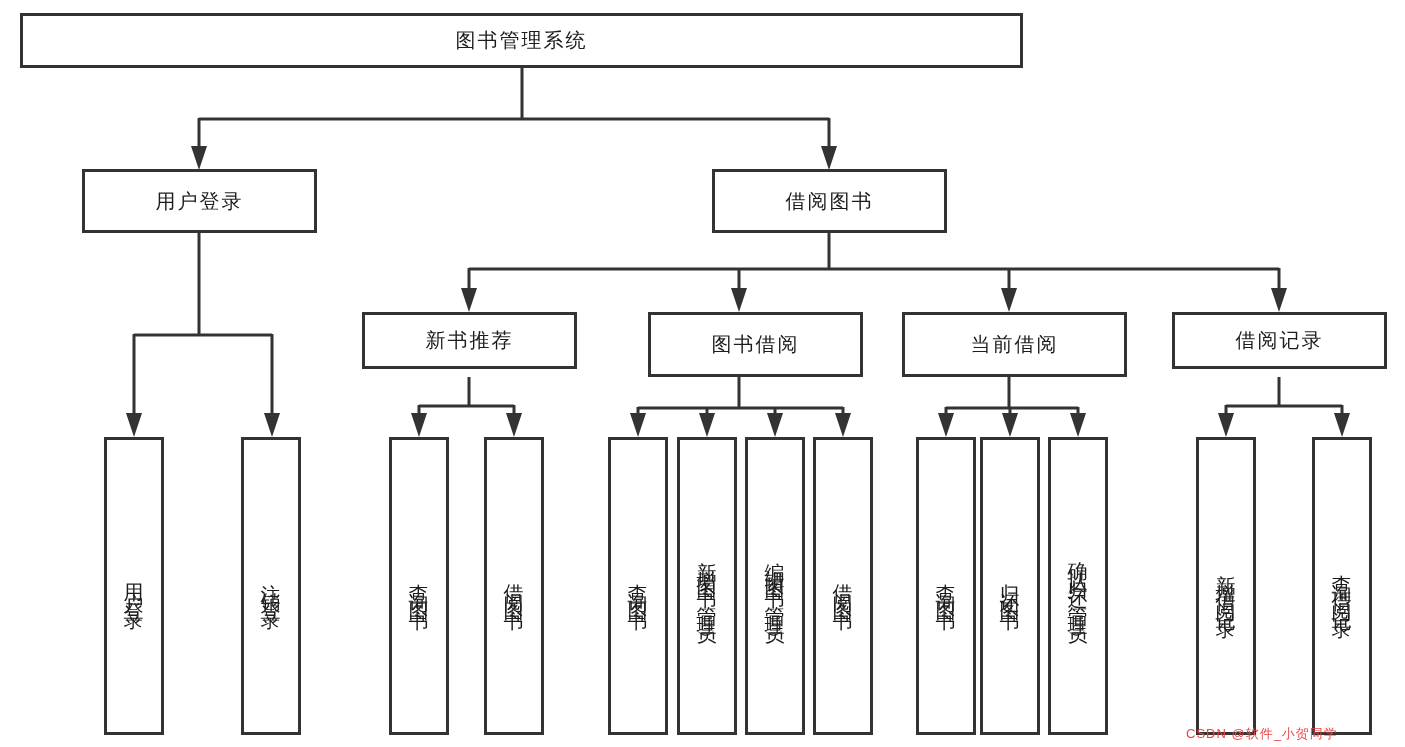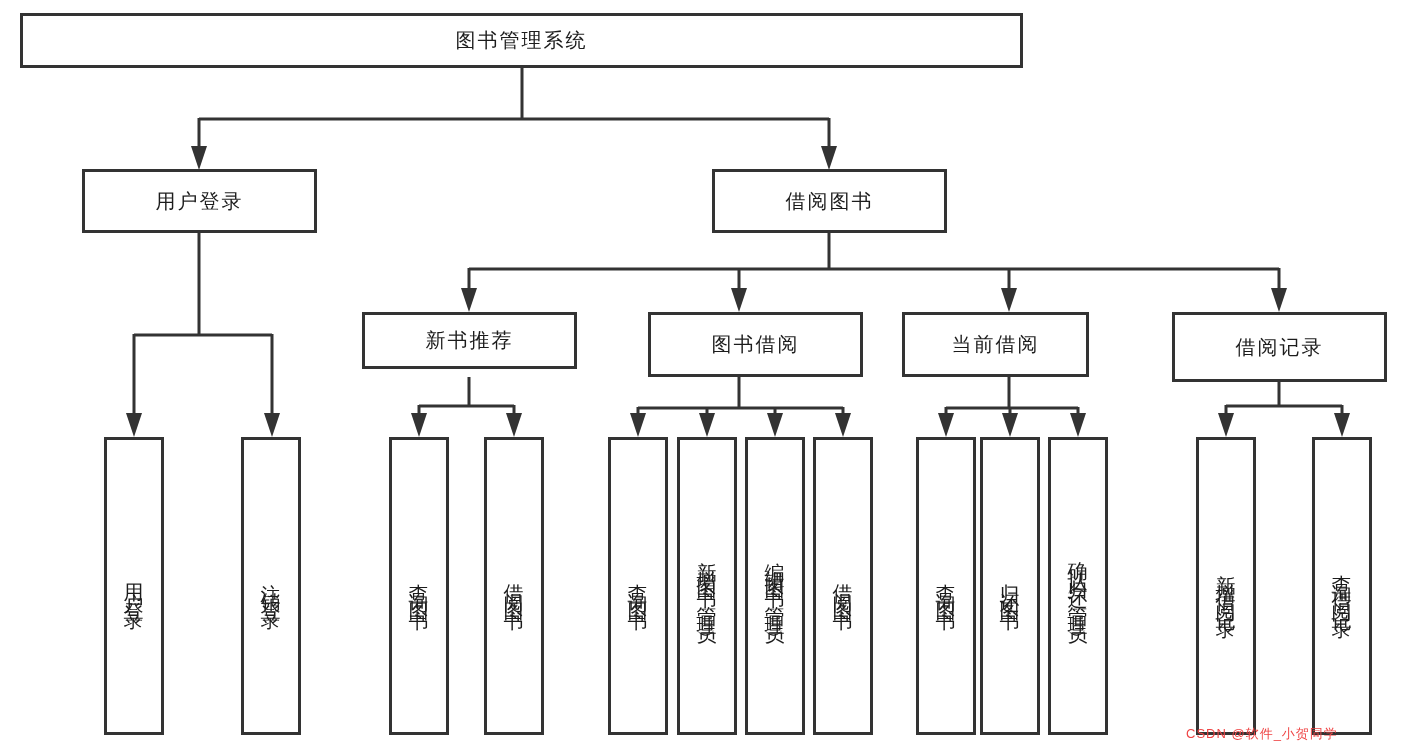--- a/index.html
+++ b/index.html
@@ -115,24 +115,24 @@
   <div class="node h" style="left:712px; top:169px; width:235px; height:64px;">
     <span>借阅图书</span>
   </div>
 
   <div class="node h" style="left:362px; top:312px; width:215px; height:57px;">
     <span>新书推荐</span>
   </div>
   <div class="node h" style="left:632px; top:312px; width:215px; height:65px;margin-left:16px;">
     <span>图书借阅</span>
   </div>
-  <div class="node h" style="left:902px; top:312px; width:187px; height:65px;">
+  <div class="node h" style="left:902px; top:312px; width:225px; height:65px;">
     <span>当前借阅</span>
   </div>
-  <div class="node h" style="left:1172px; top:312px; width:215px; height:70px;">
+  <div class="node h" style="left:1172px; top:312px; width:215px; height:57px;">
     <span>借阅记录</span>
   </div>
 
   <div class="node leaf" style="left:104px; top:437px; width:60px; height:298px;">
     <span>用户登录</span>
   </div>
   <div class="node leaf" style="left:241px; top:437px; width:60px; height:298px;">
     <span>注销登录</span>
   </div>
 

